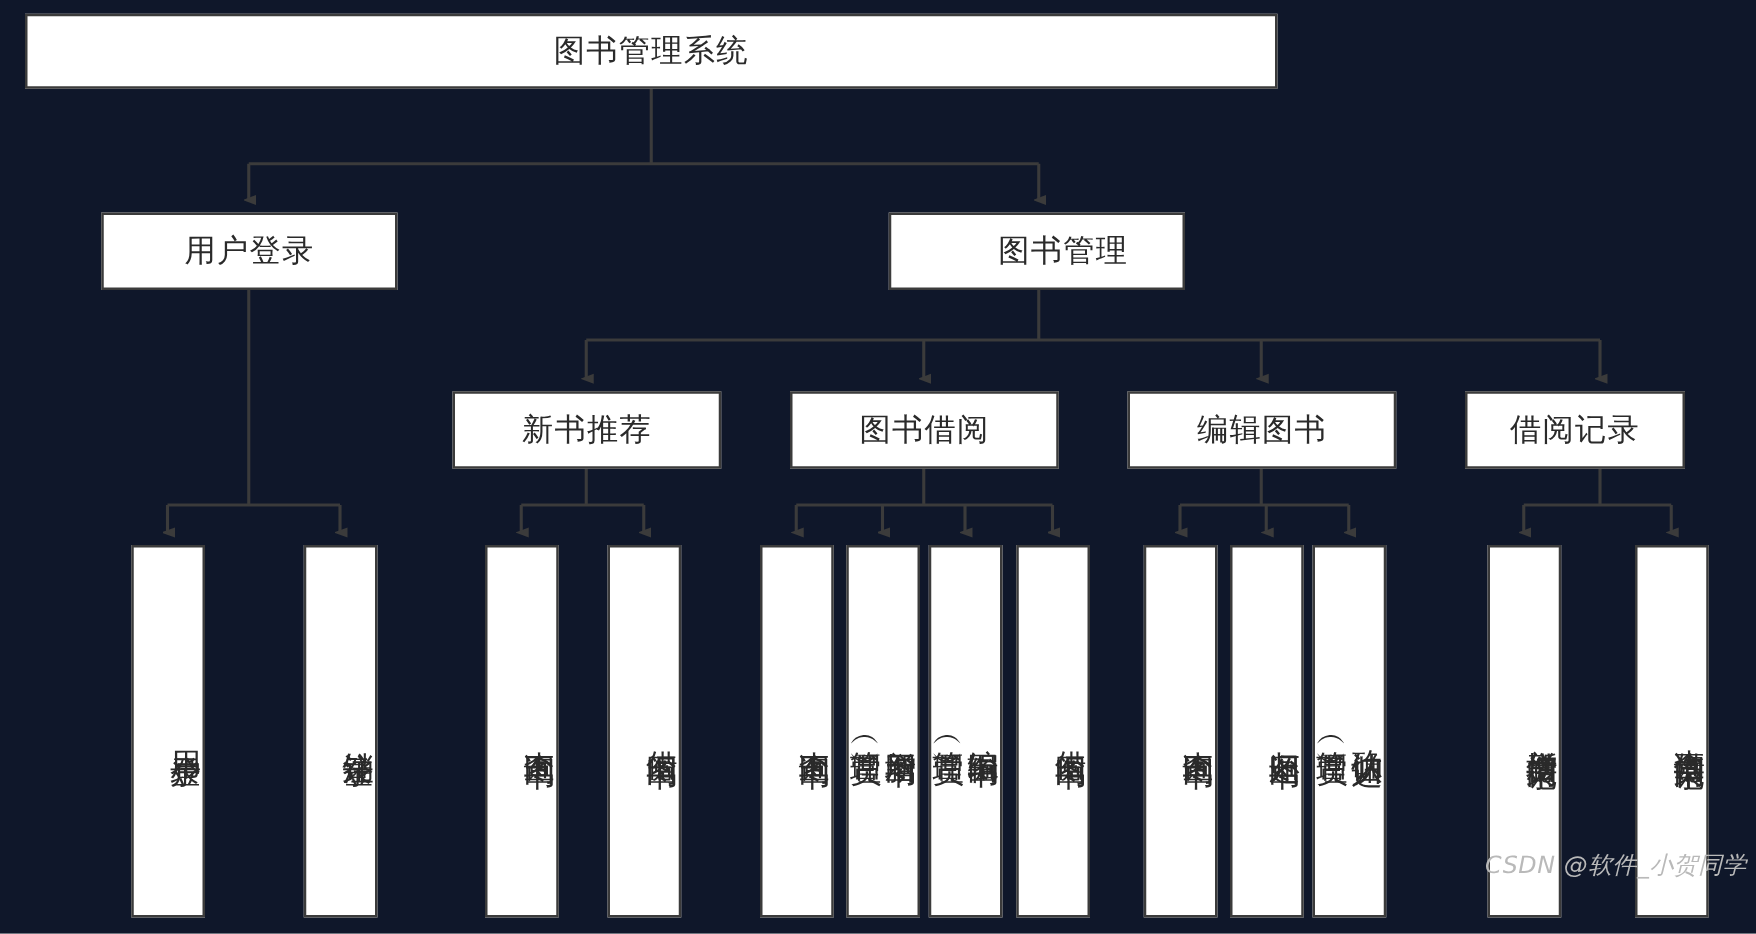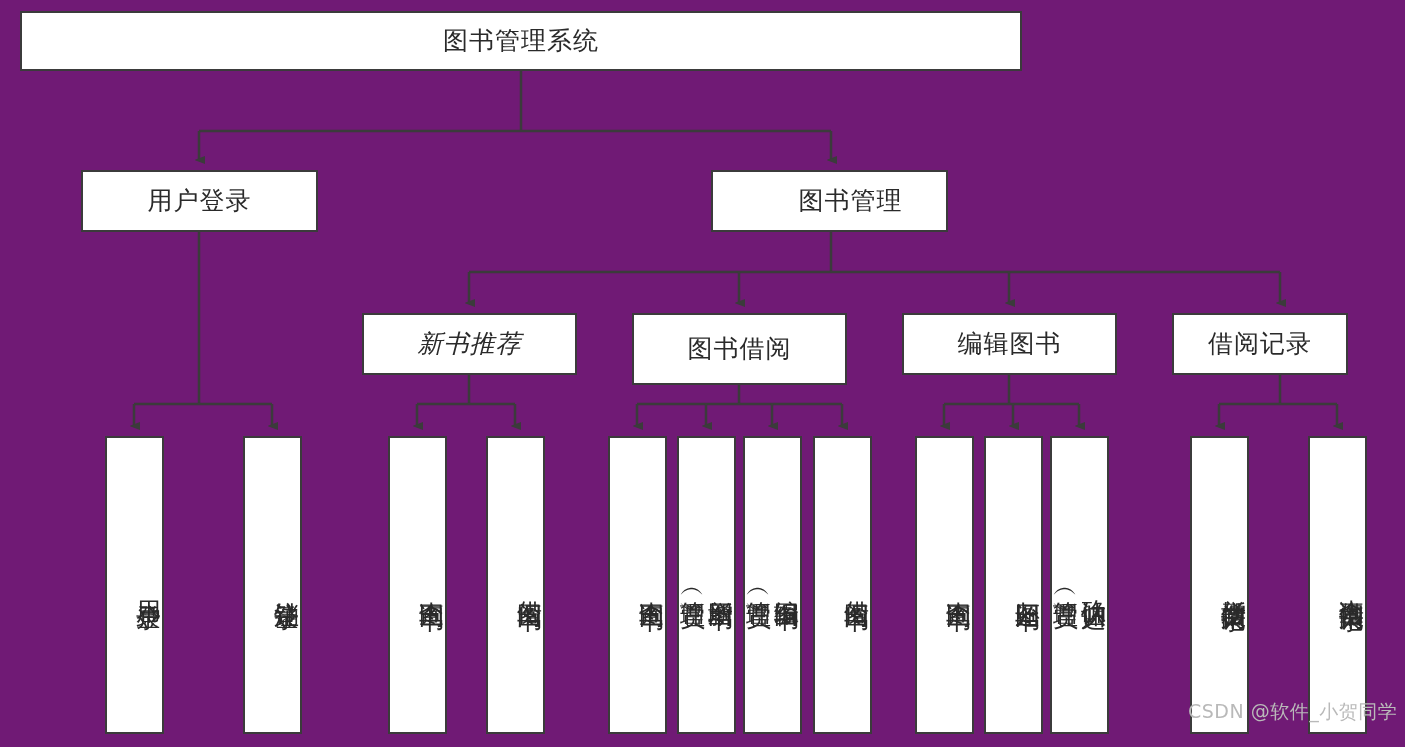--- a/index.html
+++ b/index.html
@@ -7,21 +7,21 @@
     padding: 0;
     background: #ffffff;
   }
   body {
     font-family: "DejaVu Sans", "Liberation Sans", sans-serif;
   }
   #canvas {
     position: relative;
     width: 1405px;
     height: 747px;
-    background: #701a75;
+    background: #0f172a;
     overflow: hidden;
   }
   #wires {
     position: absolute;
     left: 0;
     top: 0;
     width: 1405px;
     height: 747px;
   }
   .node {
@@ -48,26 +48,27 @@
     padding-top: 4px;
     padding-bottom: 4px;
     align-items: flex-start;
     justify-content: center;
     text-align: left;
     white-space: pre-line;
   }
   .watermark {
     position: absolute;
     left: 1188px;
-    top: 699px;
+    top: 679px;
     font-size: 19px;
     color: #b9b9b9;
     letter-spacing: 0.5px;
     white-space: nowrap;
     pointer-events: none;
+    font-style: italic;
   }
 </style>
 </head>
 <body>
 
 <div id="canvas">
 
   <svg id="wires" viewBox="0 0 1405 747" xmlns="http://www.w3.org/2000/svg">
     <defs>
       <marker id="arrow" markerWidth="10" markerHeight="10" refX="4.5" refY="6" orient="auto" markerUnits="userSpaceOnUse">
@@ -122,24 +123,24 @@
     <span>图书管理系统</span>
   </div>
 
   <div class="node node-h" id="l2-0" style="left: 81px; top: 170px; width: 237px; height: 62px;">
     <span>用户登录</span>
   </div>
   <div class="node node-h" id="l2-1" style="left: 711px; top: 170px; width: 237px; height: 62px; padding-left: 42px;">
     <span>图书管理</span>
   </div>
 
-  <div class="node node-h" id="l3-0" style="left: 362px; top: 313px; width: 215px; height: 62px; font-style: italic;">
+  <div class="node node-h" id="l3-0" style="left: 362px; top: 313px; width: 215px; height: 62px;">
     <span>新书推荐</span>
   </div>
-  <div class="node node-h" id="l3-1" style="left: 632px; top: 313px; width: 215px; height: 72px; text-align: center;">
+  <div class="node node-h" id="l3-1" style="left: 632px; top: 313px; width: 215px; height: 62px; text-align: center;">
     <span>图书借阅</span>
   </div>
   <div class="node node-h" id="l3-2" style="left: 902px; top: 313px; width: 215px; height: 62px;">
     <span>编辑图书</span>
   </div>
   <div class="node node-h" id="l3-3" style="left: 1172px; top: 313px; width: 176px; height: 62px;">
     <span>借阅记录</span>
   </div>
 
   <div class="node node-v" id="lf-0" style="left: 105px; top: 436px; width: 59px; height: 298px;">用户登录</div>

